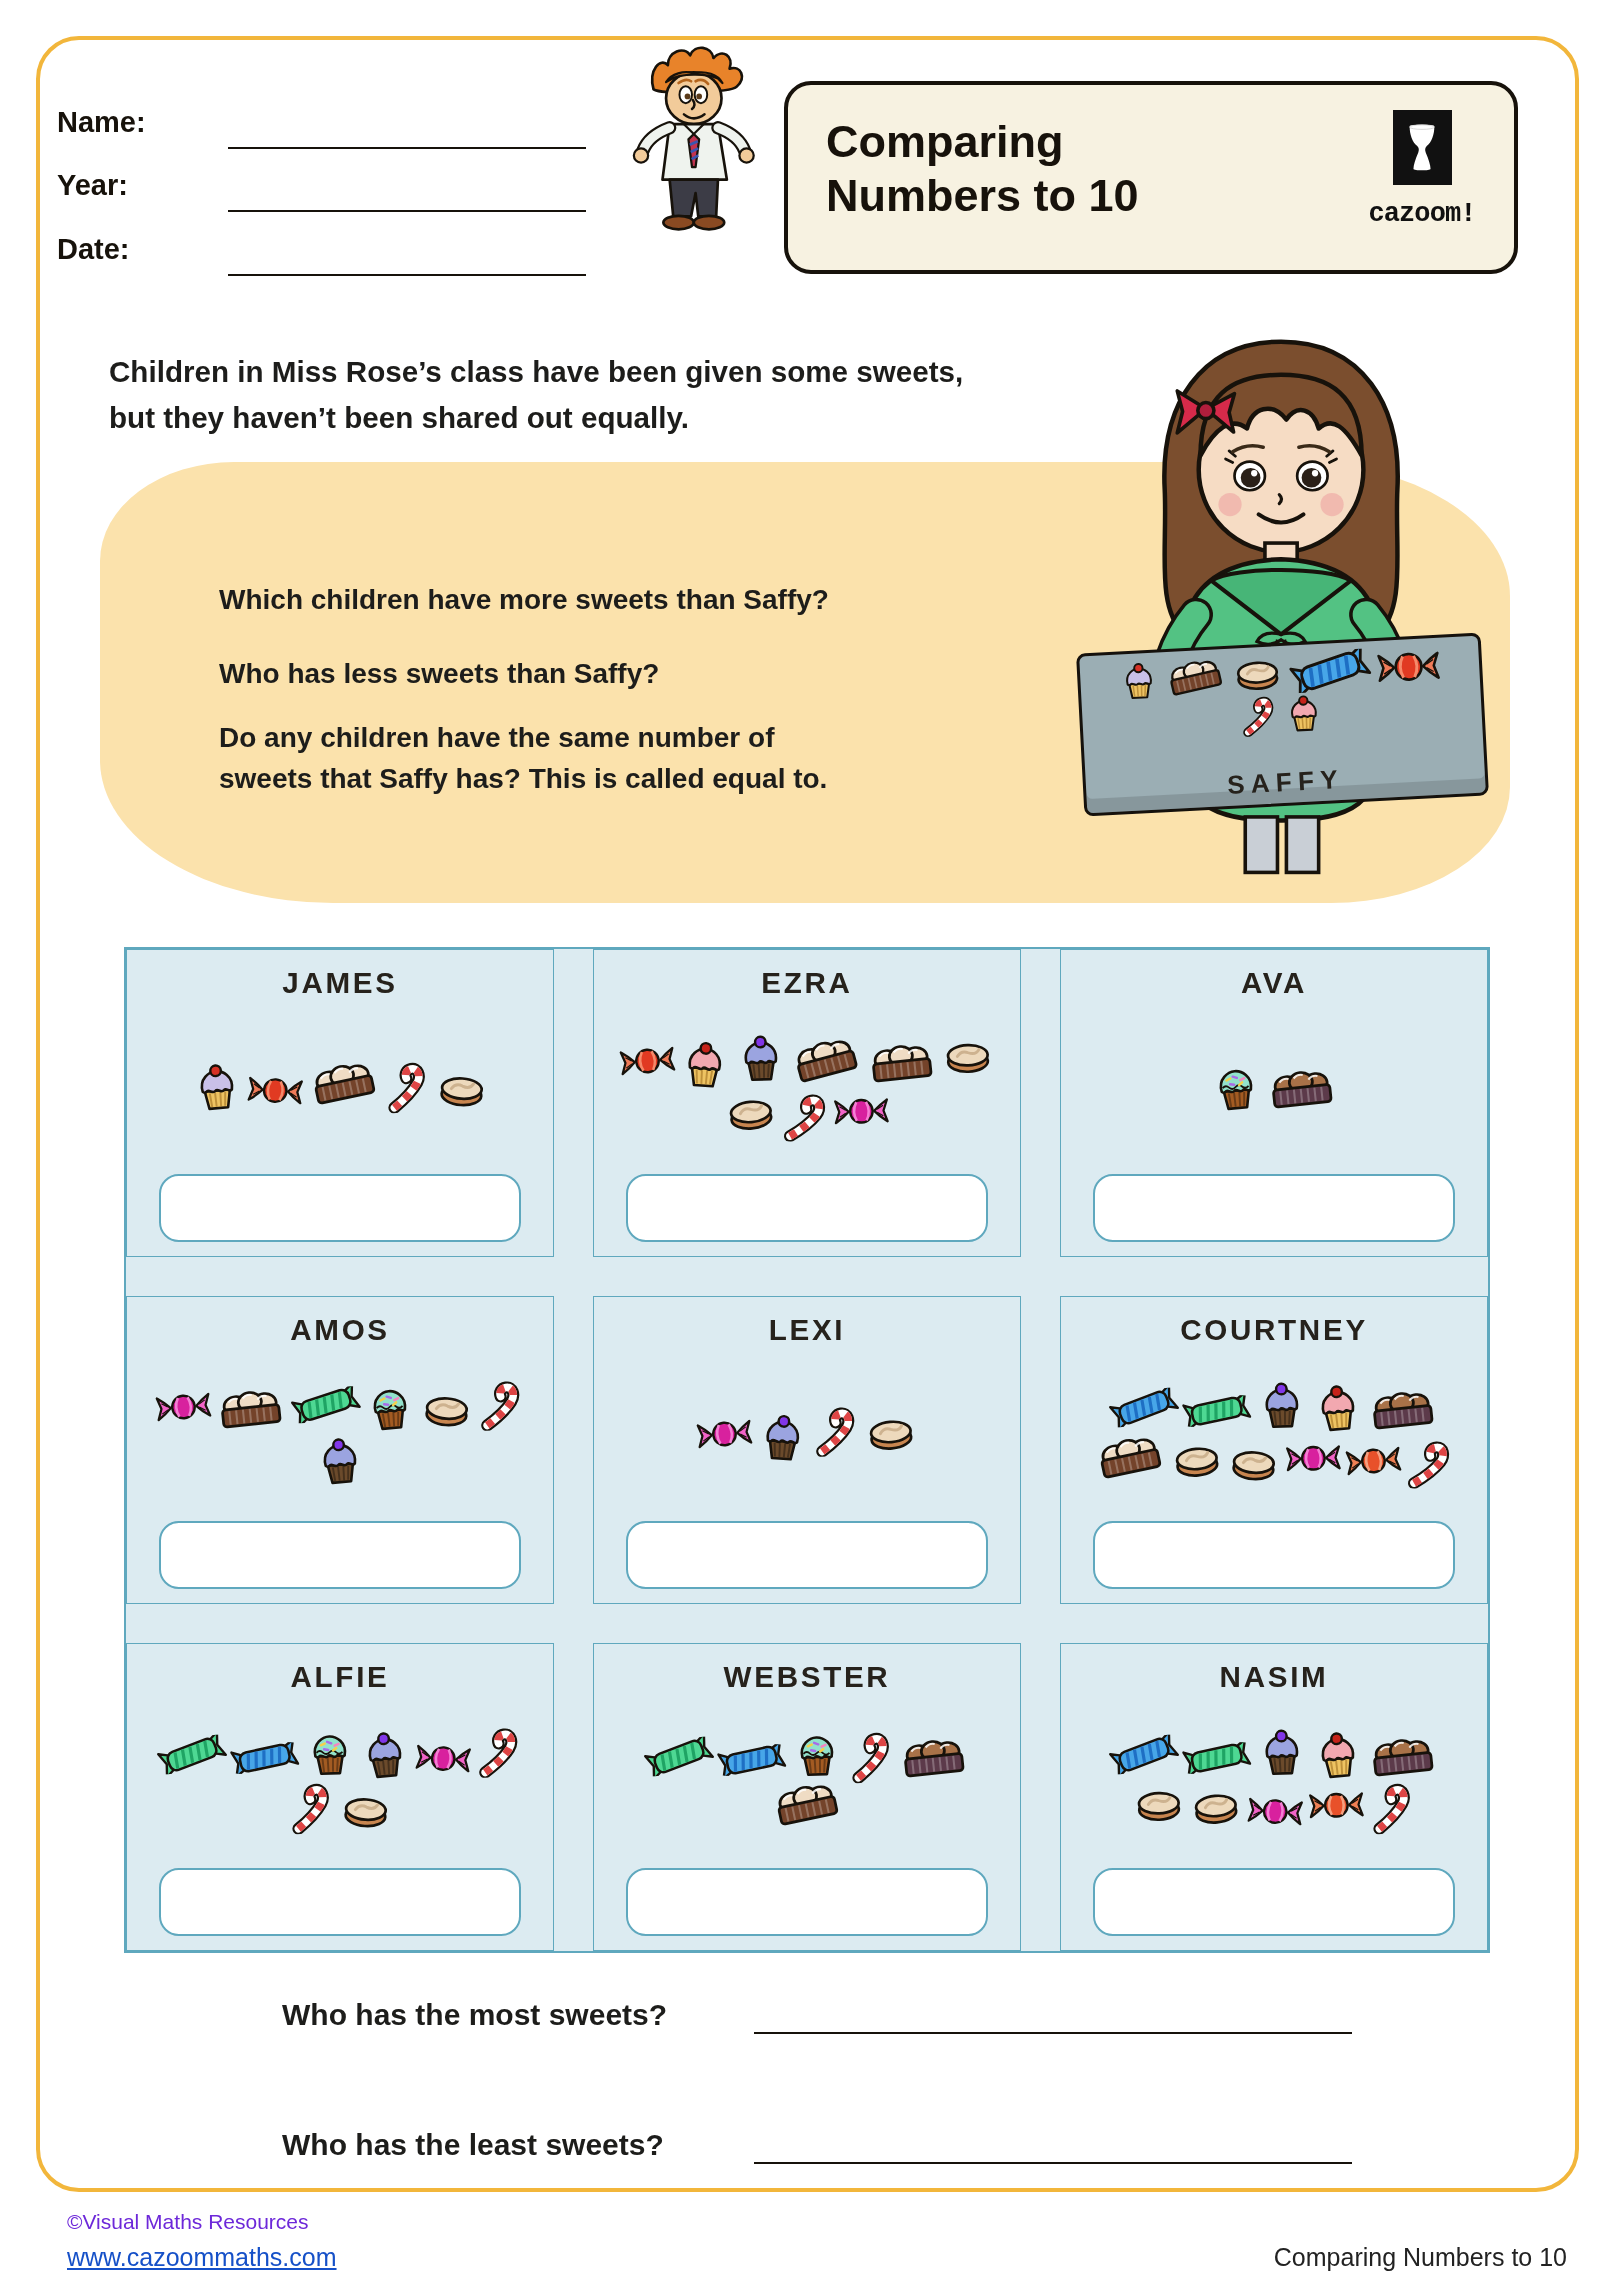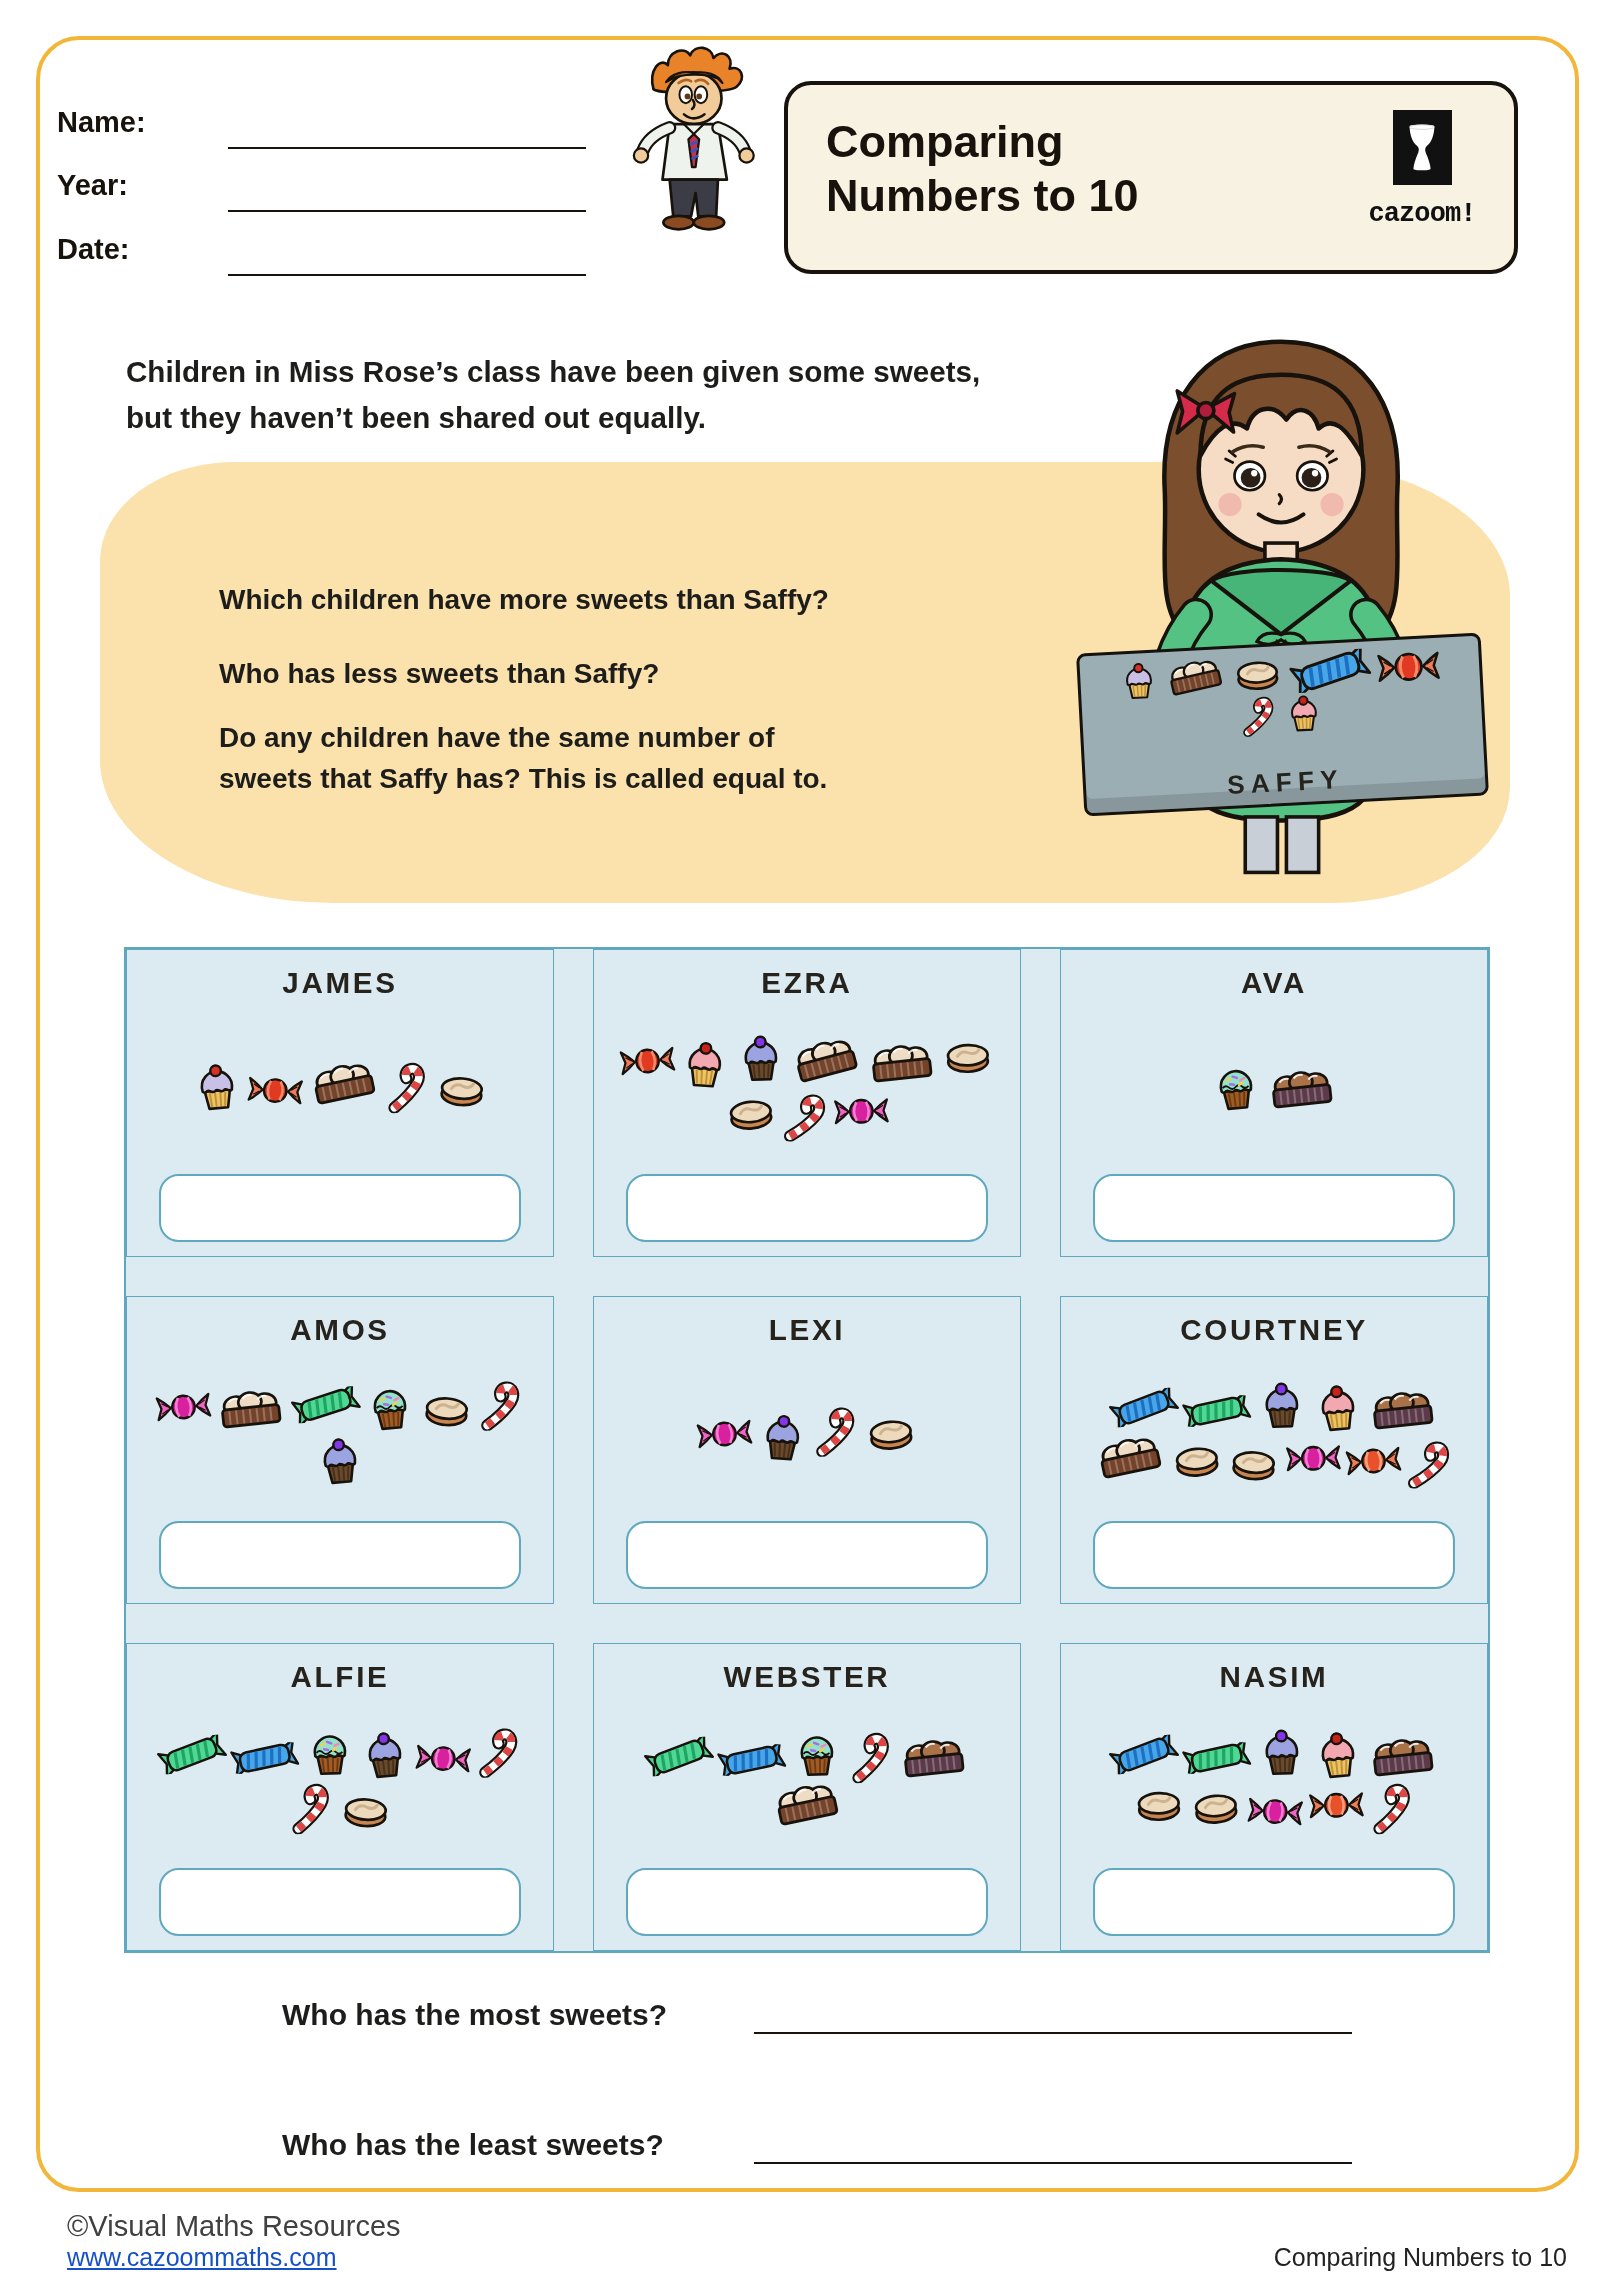--- a/index.html
+++ b/index.html
@@ -19,21 +19,21 @@
   
   .title-box{
     position:absolute;left:784px;top:81px;width:734px;height:193px;box-sizing:border-box;
     background:#F7F2E1;border:4.5px solid #17120B;border-radius:27px;
   }
   .title-text{position:absolute;left:38px;top:30px;font-size:45px;line-height:54px;font-weight:bold;color:#17120B;}
   .logo{position:absolute;right:34px;top:25px;width:116px;text-align:center;}
   .logo-mark{width:59px;height:75px;background:#111;margin:0 auto;display:flex;align-items:center;justify-content:center;}
   .logo-text{font-family:Liberation Mono, monospace;font-weight:bold;font-size:27px;color:#111;margin-top:14px;letter-spacing:-0.9px;}
   
-  .intro-line{position:absolute;left:126px;font-size:29.6px;font-weight:bold;}
+  .intro-line{position:absolute;left:109px;font-size:29.6px;font-weight:bold;}
   
   .blob{
     position:absolute;left:100px;top:462px;width:1410px;height:441px;background:#FBE2AC;
     border-radius:134px 215px 179px 233px / 99px 134px 116px 143px;z-index:1;
   }
   .question{position:absolute;left:219px;font-size:28px;font-weight:bold;z-index:5;}
   
   .saffy-svg{position:absolute;left:1111px;top:319px;width:358px;height:611px;z-index:2;}
   .tray{
     position:absolute;left:1080px;top:643px;width:405px;height:163px;box-sizing:border-box;
@@ -62,21 +62,21 @@
   .sweets .sweet:nth-child(3n+2){transform:rotate(4deg) translateY(3.6px);}
   .sweets .sweet:nth-child(3n){transform:rotate(-2deg) translateY(-2.7px);}
   .answer-box{
     position:absolute;bottom:14.3px;left:32px;right:32px;height:64px;
     background:#ffffff;border:2.7px solid #5FA8BE;border-radius:19.7px;
   }
   
   .bottom-q{position:absolute;left:282px;font-size:30px;font-weight:bold;}
   .bottom-line{position:absolute;left:754px;width:598px;height:0;border-bottom:2.7px solid #17120B;}
   
-  .footer-copy{position:absolute;left:67px;top:2210px;font-size:29px;color:#404040;}
+  .footer-copy{position:absolute;left:67px;top:2210px;font-size:21px;color:#6d28d9;}
   .footer-link{position:absolute;left:67px;top:2243px;font-size:25px;color:#1550C8;text-decoration:underline;}
   .footer-title{position:absolute;right:49px;top:2243px;font-size:25px;color:#222;}
 </style>
 </head>
 <body>
 
 <div id="page">
 
   <div class="gold-border"></div>
 

